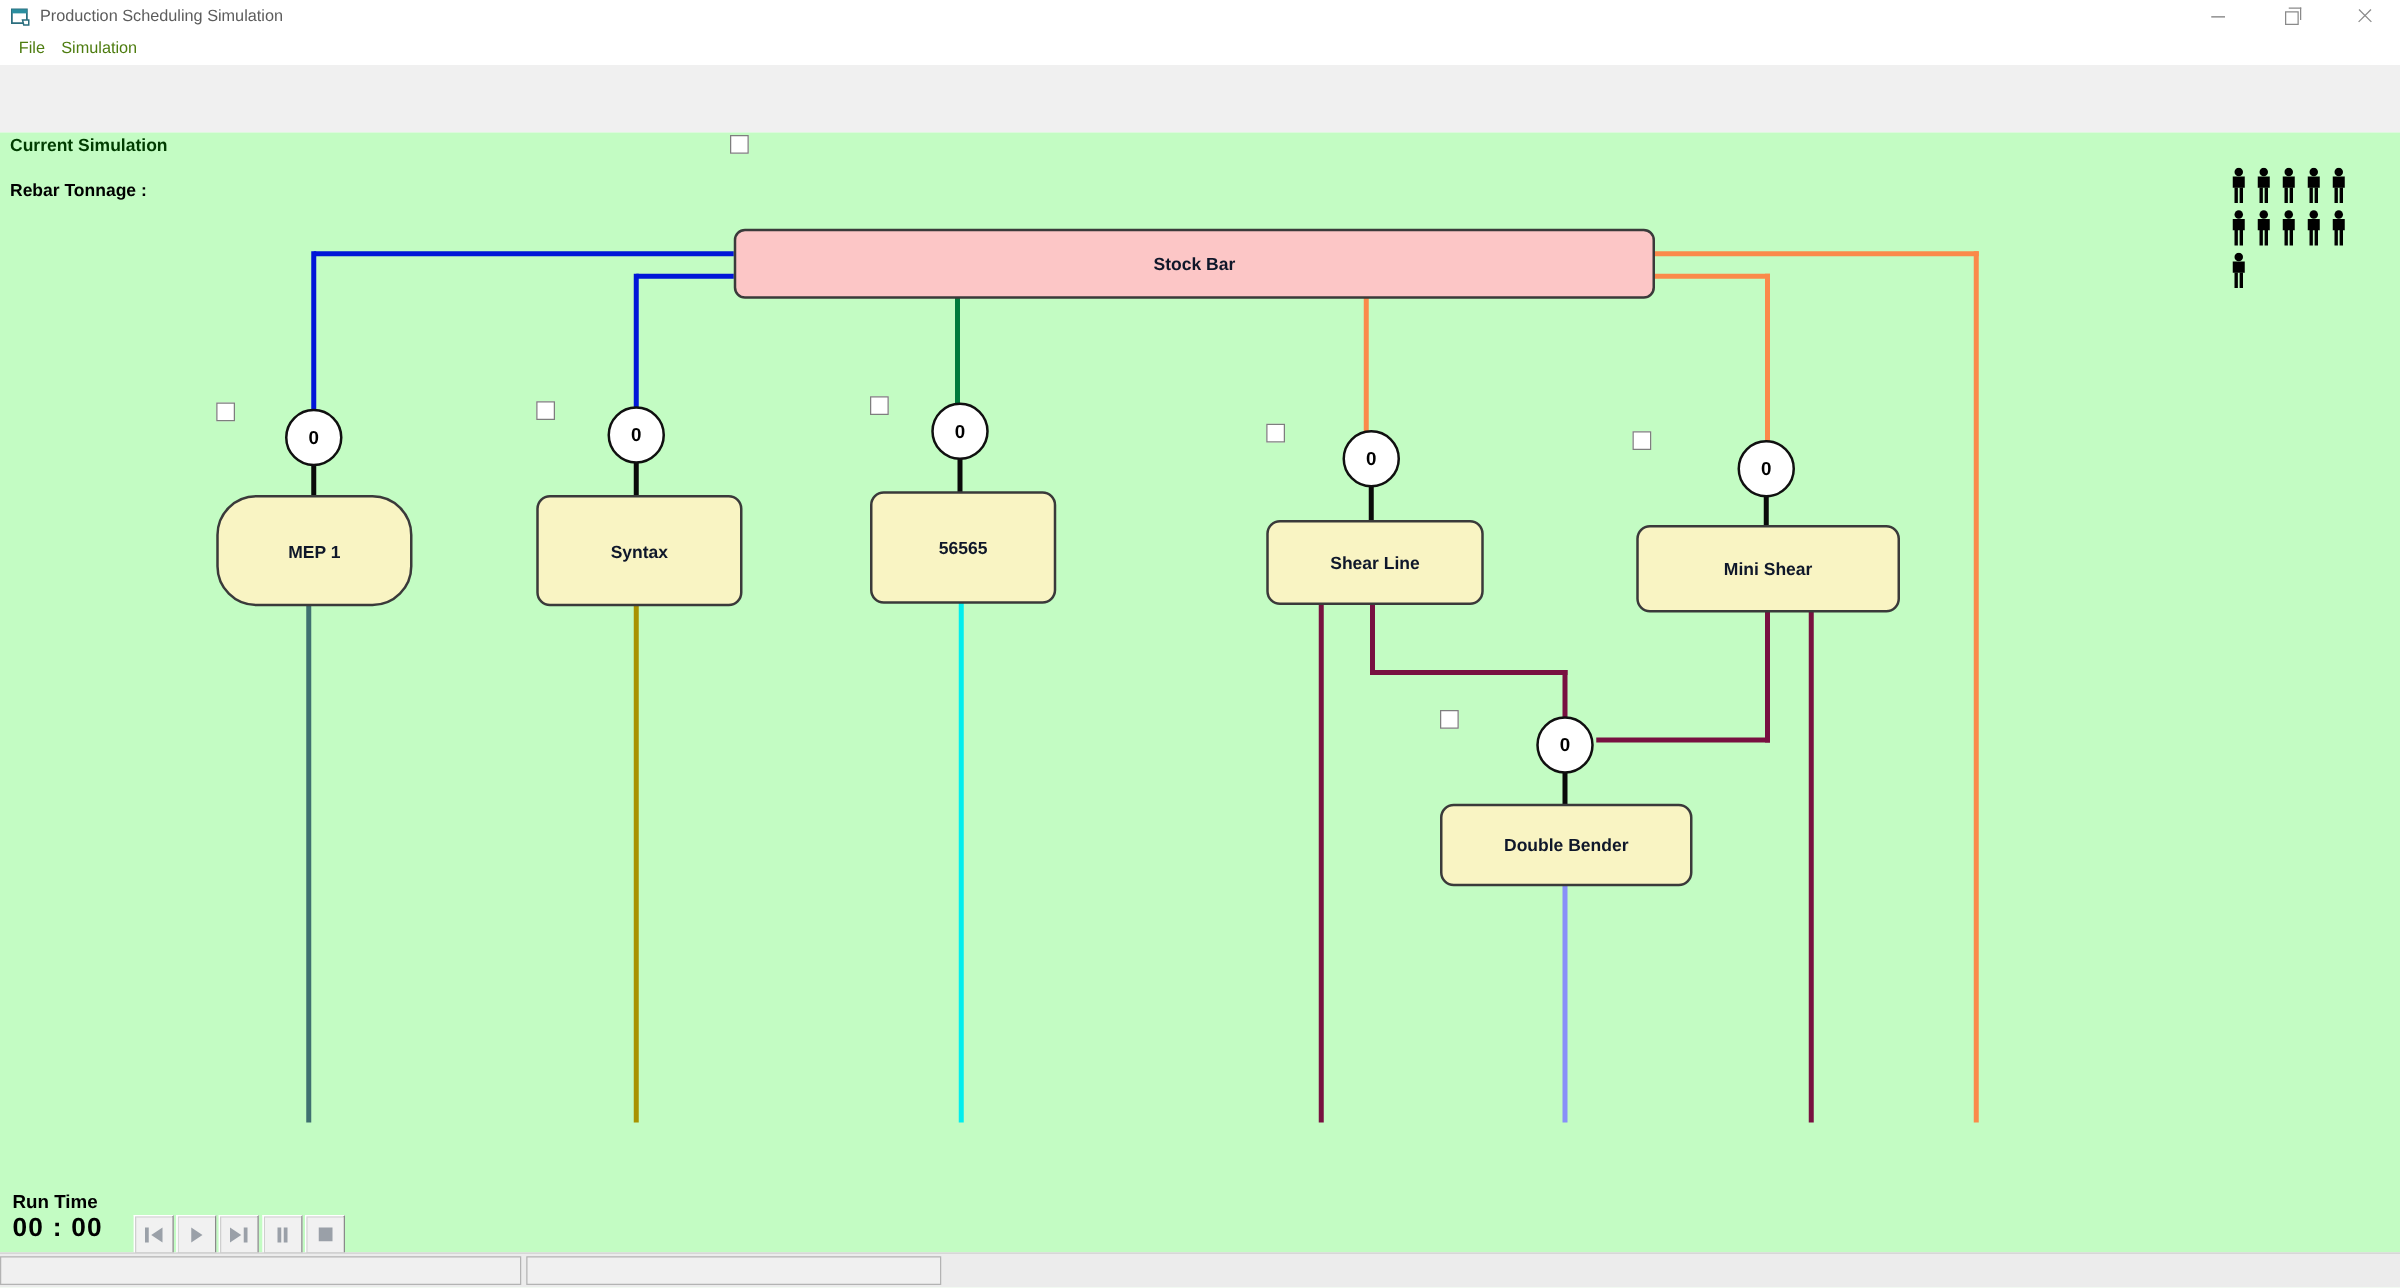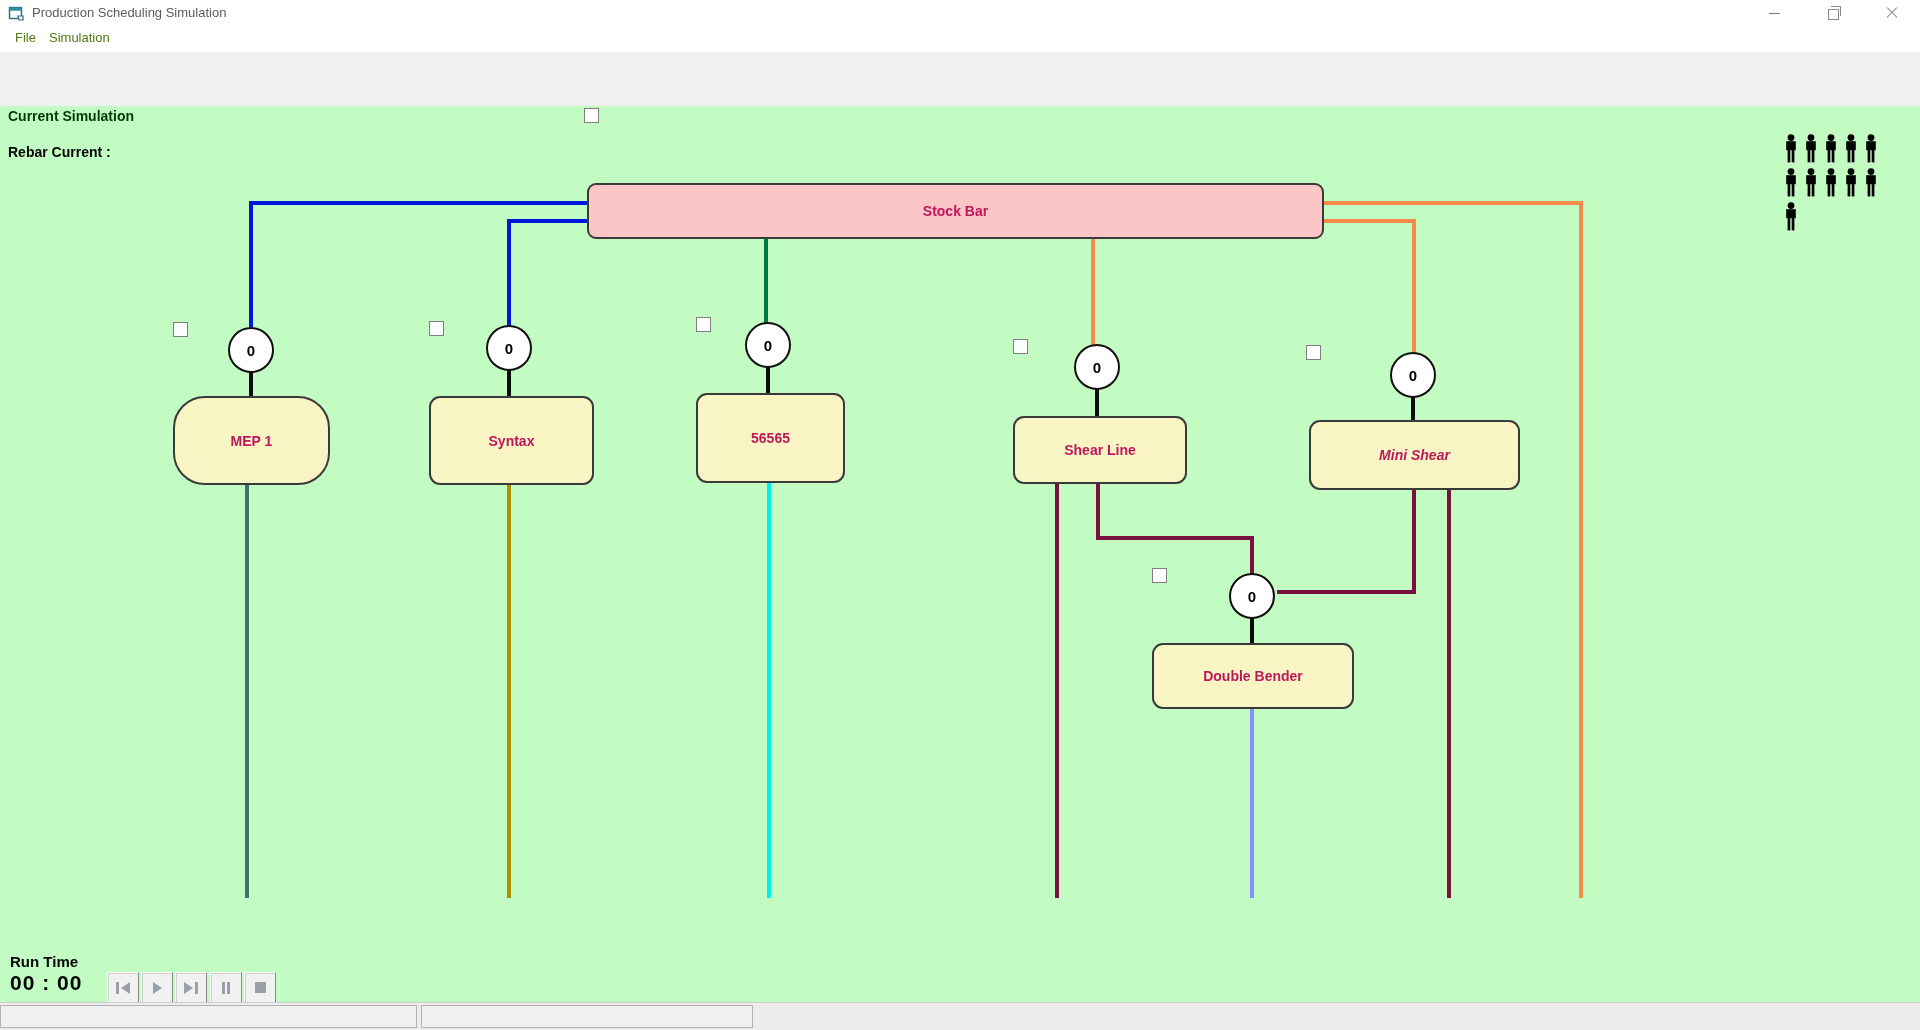--- a/index.html
+++ b/index.html
@@ -43,21 +43,21 @@
   .cv-label{position:absolute;font-weight:bold;font-size:14px;white-space:nowrap;}
   .lbl-current{left:8px;top:2px;color:#003c00;}
   .lbl-rebar{left:8px;top:38px;color:#000;}
 
   .cb{position:absolute;width:13px;height:13px;background:#fff;border:1px solid #7e7e7e;}
 
   .ln{position:absolute;}
 
   .stockbar{position:absolute;left:587px;top:77px;width:733px;height:52px;background:#fcc6c6;
      border:2px solid #3a3a3a;border-radius:9px;display:flex;align-items:center;justify-content:center;}
-  .node-label{color:#be185d;font-weight:bold;font-size:14px;white-space:nowrap;}
+  .node-label{color:#0f172a;font-weight:bold;font-size:14px;white-space:nowrap;}
 
   .machine{position:absolute;background:#f9f4c3;border:2px solid #3a3a3a;border-radius:11px;
      display:flex;align-items:center;justify-content:center;}
 
   .queue{position:absolute;width:46px;height:46px;background:#fff;border:2px solid #101010;border-radius:50%;
      display:flex;align-items:center;justify-content:center;font-weight:bold;font-size:15px;color:#000;box-sizing:border-box;}
 
   
   .workers{position:absolute;left:1783px;top:28px;}
   .worker-row{display:flex;gap:4px;margin-bottom:5px;}
@@ -164,21 +164,21 @@
     </div>
     <div class="tbtn" style="left:364px;width:42px;">
       <svg width="32" height="38" viewBox="0 0 32 38">
         <path d="M11 4 c0-2.6 4-2.6 4 0 v11 h1.4 v-8 c0-2.4 3.8-2.4 3.8 0 v8 h1.4 v-6.4 c0-2.2 3.6-2.2 3.6 0 v6.4 h1.4 v-4.4 c0-2 3.4-2 3.4 0 v11 c0 8-3.6 12-10 12 h-4 c-4 0-6-1.6-8-5 l-4.6-8 c-1.2-2 1.6-3.8 3.2-2.2 l2.8 3 z" fill="#ffffff" stroke="#111" stroke-width="1.8"></path>
       </svg>
     </div>
   </div>
 
   <div class="canvas">
     <span class="cv-label lbl-current">Current Simulation</span>
-    <span class="cv-label lbl-rebar">Rebar Current :</span>
+    <span class="cv-label lbl-rebar">Rebar Tonnage :</span>
 
     <span class="cb" style="left:584px;top:2px;"></span>
     <span class="cb" style="left:173px;top:216px;"></span>
     <span class="cb" style="left:429px;top:215px;"></span>
     <span class="cb" style="left:696px;top:211px;"></span>
     <span class="cb" style="left:1013px;top:233px;"></span>
     <span class="cb" style="left:1306px;top:239px;"></span>
     <span class="cb" style="left:1152px;top:462px;"></span>
 
     <div class="ln" style="left:251px;top:95px;width:336px;height:4px;background:#0016d8;"></div>
@@ -239,21 +239,21 @@
     </div>
     <div class="machine" style="left:429px;top:290px;width:161px;height:85px;">
       <span class="node-label">Syntax</span>
     </div>
     <div class="machine" style="left:696px;top:287px;width:145px;height:86px;">
       <span class="node-label">56565</span>
     </div>
     <div class="machine" style="left:1013px;top:310px;width:170px;height:64px;">
       <span class="node-label">Shear Line</span>
     </div>
-    <div class="machine" style="left:1309px;top:314px;width:207px;height:66px;font-style:italic;">
+    <div class="machine" style="left:1309px;top:314px;width:207px;height:66px;">
       <span class="node-label">Mini Shear</span>
     </div>
     <div class="machine" style="left:1152px;top:537px;width:198px;height:62px;">
       <span class="node-label">Double Bender</span>
     </div>
 
     <div class="workers">
         <div class="worker-row">
           <span class="person"><svg width="16" height="29" viewBox="0 0 16 29">
               <circle cx="8" cy="3.6" r="3.4" fill="#000"></circle>

